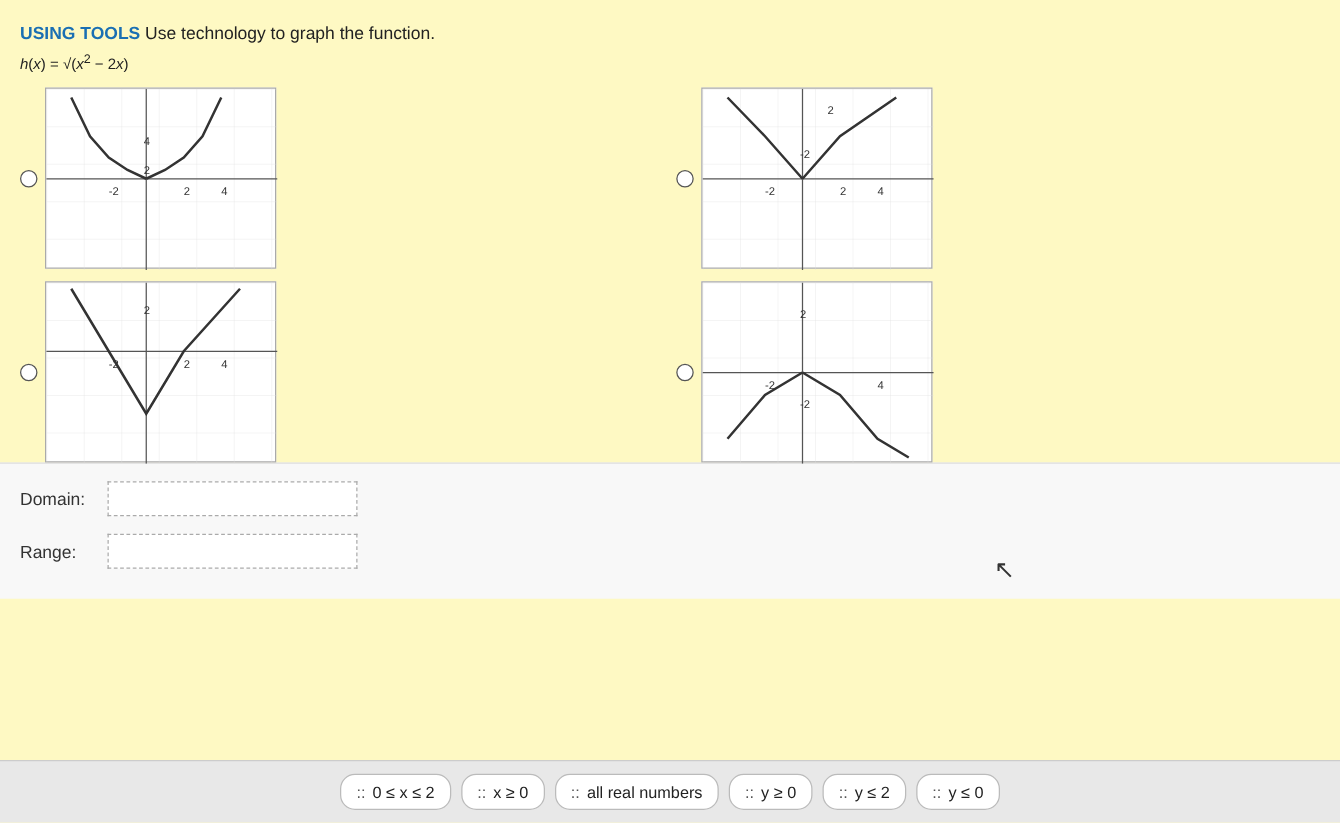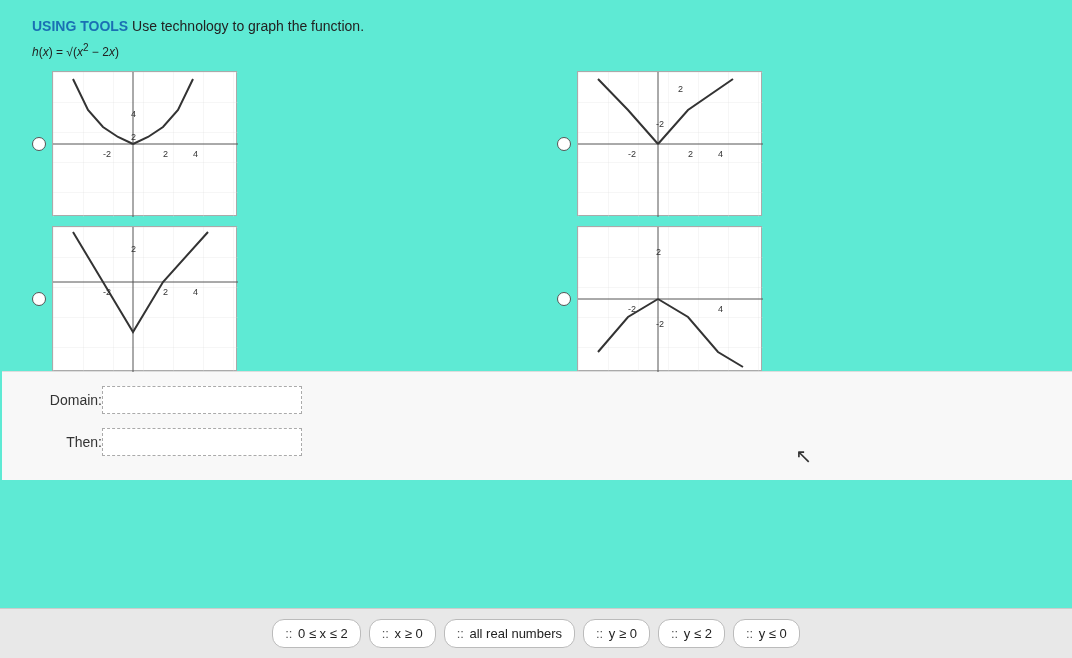--- a/index.html
+++ b/index.html
@@ -4,24 +4,24 @@
   <style>
     * { box-sizing: border-box; margin: 0; padding: 0; }
     body {
       font-family: Arial, sans-serif;
       background: #f0f0f0;
       width: 1072px;
       min-height: 658px;
       overflow: hidden;
     }
     .page {
-      background: #5eead4;
+      background: #fef9c3;
       width: 1072px;
       min-height: 658px;
-      padding: 18px 30px 0 32px;
+      padding: 18px 30px 0 16px;
       position: relative;
     }
     .top-instruction {
       font-size: 14px;
       margin-bottom: 8px;
       color: #222;
     }
     .using-tools {
       color: #1a6fb3;
       font-weight: bold;
@@ -76,21 +76,20 @@
     }
     .dr-row {
       display: flex;
       align-items: center;
       margin-bottom: 14px;
     }
     .dr-label {
       font-size: 14px;
       color: #333;
       width: 70px;
-      text-align: right;
     }
     .dr-input {
       border: 1px dashed #aaa;
       background: #fff;
       width: 200px;
       height: 28px;
       font-size: 13px;
     }
     .bottom-bar {
       position: absolute;
@@ -283,21 +282,21 @@
 
   <div style="position:absolute; right:260px; bottom:190px; font-size:20px; color:#333; pointer-events:none;">↖</div>
 
 
   <div class="domain-range-section">
     <div class="dr-row">
       <span class="dr-label">Domain:</span>
       <input class="dr-input" type="text" placeholder="" style="">
     </div>
     <div class="dr-row">
-      <span class="dr-label">Then:</span>
+      <span class="dr-label">Range:</span>
       <input class="dr-input" type="text" placeholder="" style="">
     </div>
   </div>
 
   <div class="bottom-bar">
 
   <button class="answer-chip"><span class="chip-dots">::</span> 0 ≤ x ≤ 2</button>
       <button class="answer-chip"><span class="chip-dots">::</span> x ≥ 0</button>
       <button class="answer-chip"><span class="chip-dots">::</span> all real numbers</button>
       <button class="answer-chip"><span class="chip-dots">::</span> y ≥ 0</button>

